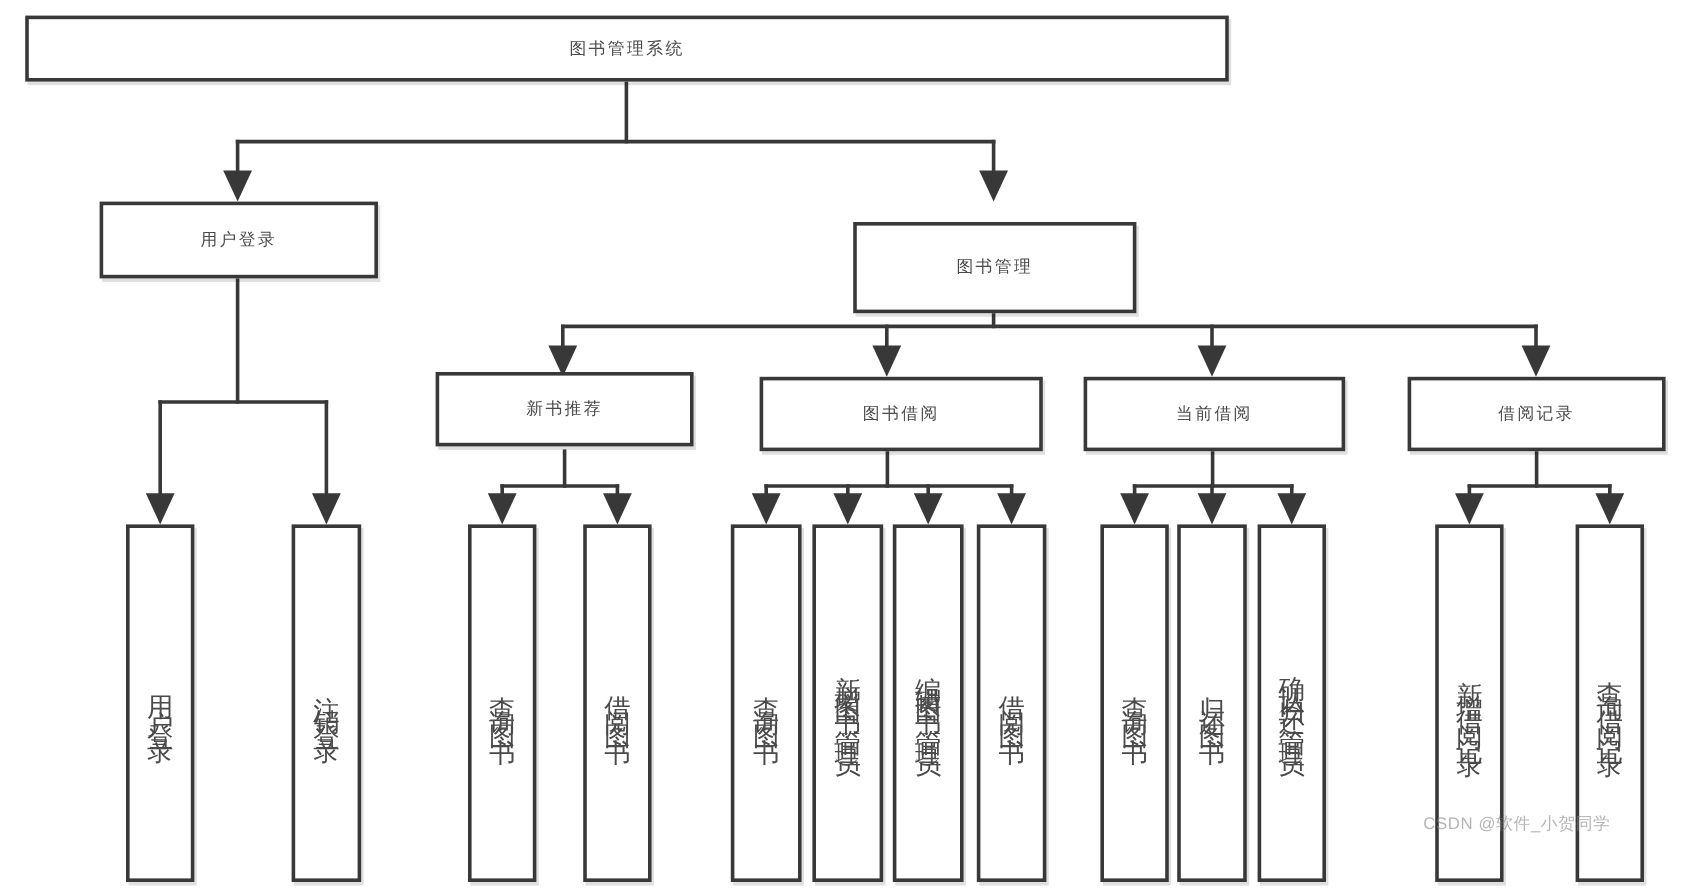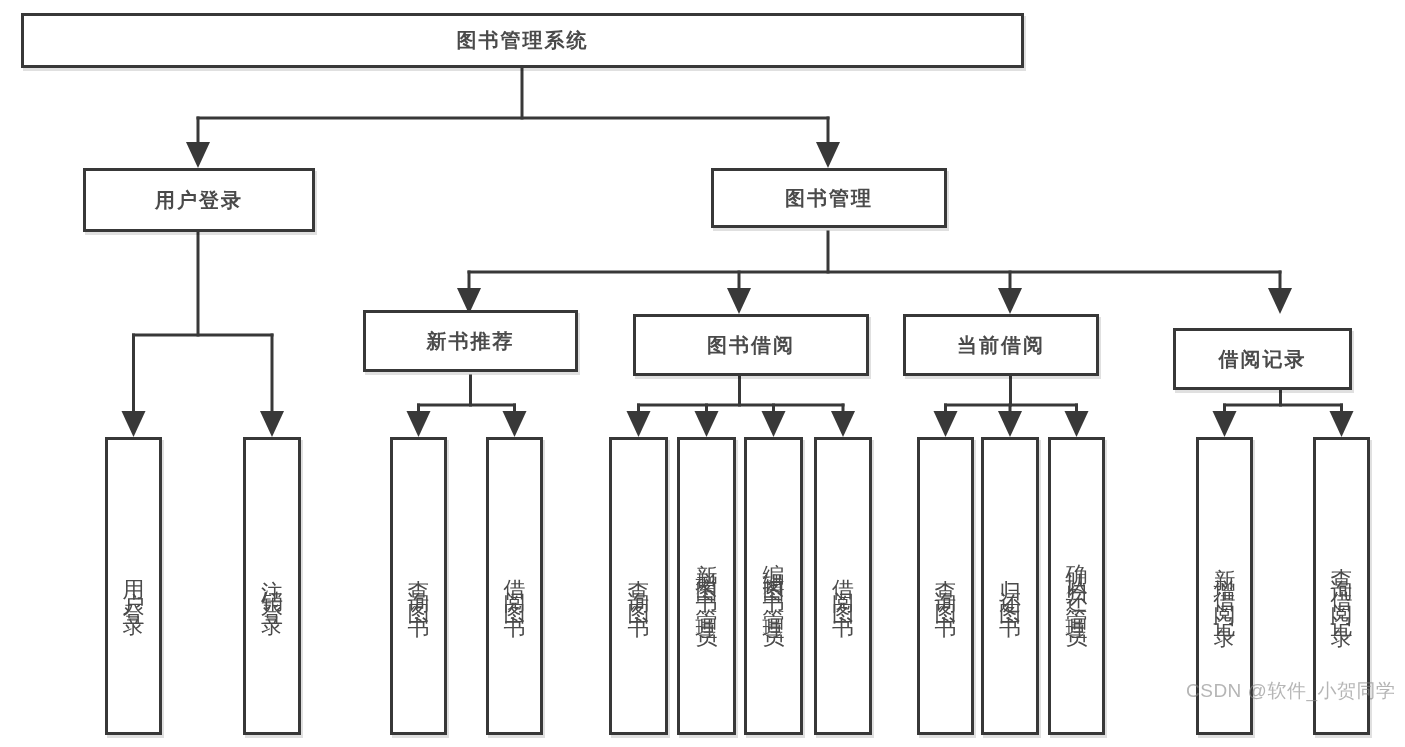--- a/index.html
+++ b/index.html
@@ -27,62 +27,61 @@
     box-sizing: border-box;
     border: 3px solid #383838;
     background: #ffffff;
     box-shadow: 2px 3px 0 rgba(0,0,0,0.12);
     display: flex;
     align-items: center;
     justify-content: center;
     z-index: 2;
   }
   .hlabel {
-    font-size: 20px;
+    font-size: 14px;
     letter-spacing: 2px;
     white-space: nowrap;
-    font-weight: bold;
   }
   .leaf .vlabel {
     writing-mode: vertical-rl;
     text-orientation: upright;
     font-size: 22px;
     line-height: 1;
     letter-spacing: 12px;
   }
   .leaf .vlabel.tight {
     letter-spacing: 9px;
   }
   
   #b-root   { left: 21px;   top: 13px;  width: 1003px; height: 55px; }
   #b-login  { left: 83px;   top: 168px; width: 232px;  height: 64px; }
-  #b-mgmt   { left: 711px;  top: 168px; width: 236px;  height: 60px; align-items: center; }
+  #b-mgmt   { left: 711px;  top: 185px; width: 236px;  height: 76px; align-items: center; }
   #b-g0     { left: 363px;  top: 310px; width: 215px;  height: 62px; }
   #b-g1     { left: 633px;  top: 314px; width: 236px;  height: 62px; }
-  #b-g2     { left: 903px;  top: 314px; width: 196px;  height: 62px; }
-  #b-g3     { left: 1173px; top: 328px; width: 179px;  height: 62px; }
+  #b-g2     { left: 903px;  top: 314px; width: 218px;  height: 62px; }
+  #b-g3     { left: 1173px; top: 314px; width: 215px;  height: 62px; }
   .leaf     { top: 437px; height: 298px; }
   #l-login0 { left: 105px;  width: 57px; }
   #l-login1 { left: 243px;  width: 58px; }
   #l-g0c0   { left: 390px;  width: 57px; }
   #l-g0c1   { left: 486px;  width: 57px; }
   #l-g1c0   { left: 609px;  width: 59px; }
   #l-g1c1   { left: 677px;  width: 59px; }
   #l-g1c2   { left: 744px;  width: 59px; }
   #l-g1c3   { left: 814px;  width: 58px; }
   #l-g2c0   { left: 917px;  width: 57px; }
   #l-g2c1   { left: 981px;  width: 58px; }
   #l-g2c2   { left: 1048px; width: 57px; }
   #l-g3c0   { left: 1196px; width: 57px; }
   #l-g3c1   { left: 1313px; width: 57px; }
   .watermark {
     position: absolute;
     left: 1186px;
     top: 678px;
-    font-size: 19px;
+    font-size: 14px;
     letter-spacing: 0.5px;
     color: rgba(135,135,135,0.62);
     white-space: nowrap;
     z-index: 3;
   }
 </style>
 </head>
 <body>
 
 <div class="stage">

